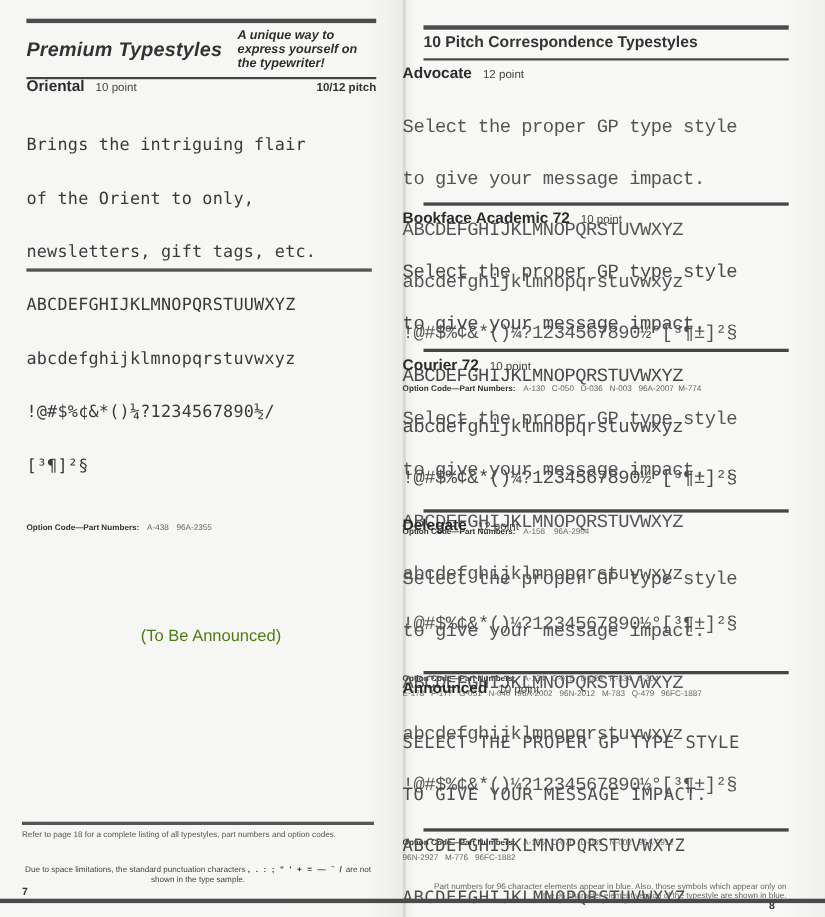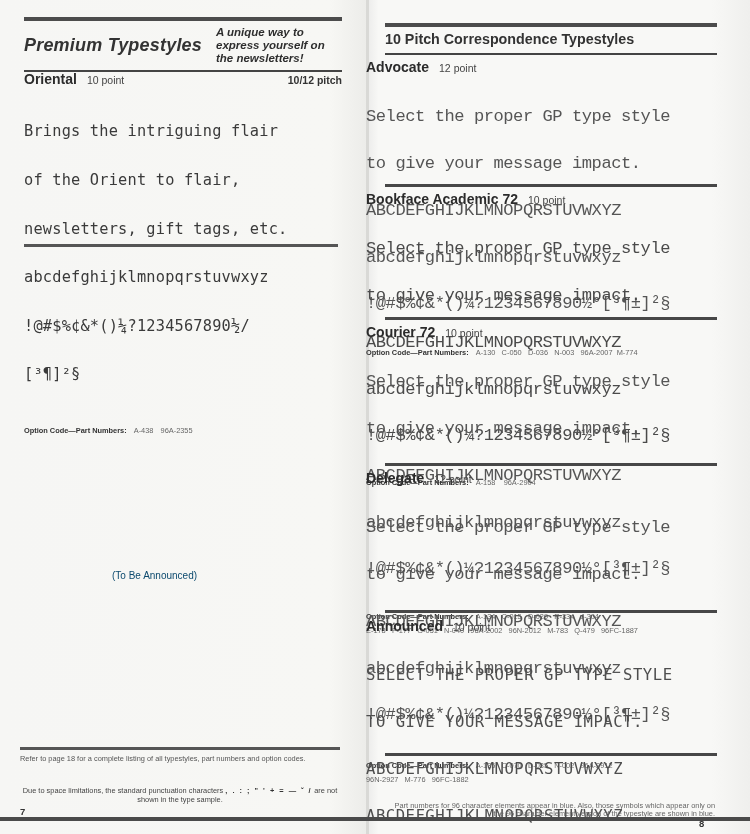--- a/index.html
+++ b/index.html
@@ -26,21 +26,21 @@
   .style-name { font-family: "Liberation Sans", sans-serif; font-weight: bold; font-size: 14px; color: #2b2b2b; }
   .style-size { font-family: "Liberation Sans", sans-serif; font-size: 10.5px; color: #444; margin-left: 6px; }
   .style-pitch { font-family: "Liberation Sans", sans-serif; font-weight: bold; font-size: 10.5px; color: #333; }
   .oriental-sample { font-family: "DejaVu Sans Mono", monospace; font-size: 15.3px; line-height: 16.2px; color: #3a3a3a; margin-top: 3px; white-space: pre; letter-spacing: 0.2px; }
   .part-line { font-family: "Liberation Sans", sans-serif; font-size: 7.4px; color: #555; line-height: 9px; }
   .part-line b { color: #333; }
   .part-num { color: #666; margin-left: 5px; }
   .oriental .part-line { margin-top: 11px; }
   .lp-rule3 { position: absolute; left: 24px; top: 244px; width: 314px; }
 
-  .tba { position: absolute; left: 112px; top: 570px; font-family: "Liberation Sans", sans-serif; font-size: 10px; color: #0c4a6e; }
+  .tba { position: absolute; left: 128px; top: 570px; font-family: "Liberation Sans", sans-serif; font-size: 15px; color: #4d7c0f; }
 
   .lp-rule4 { position: absolute; left: 20px; top: 747px; width: 320px; }
   .footnote { position: absolute; font-family: "Liberation Sans", sans-serif; font-size: 7.4px; line-height: 8.6px; color: #555; }
   .fn1 { left: 20px; top: 755px; width: 320px; }
   .fn2 { left: 20px; top: 787px; width: 320px; color: #444; text-align: center; }
   .punct { font-weight: bold; color: #333; letter-spacing: 1.5px; }
   .pageno { position: absolute; font-family: "Liberation Sans", sans-serif; font-weight: bold; font-size: 9.5px; color: #333; }
   .pn-left { left: 20px; top: 806px; }
   .pn-right { left: 699px; top: 818px; }
 
@@ -63,36 +63,37 @@
 <body>
 
 <div class="spread">
   <div class="page page-left"></div>
   <div class="page page-right"></div>
   <div class="gutter"></div>
 
   <div class="rule-thick lp-top-rule"></div>
   <div class="lp-header">
     <div class="lp-title">Premium Typestyles</div>
-    <div class="lp-tagline">A unique way to express yourself on the newsletters!</div>
+    <div class="lp-tagline">A unique way to express yourself on the typewriter!</div>
   </div>
   <div class="lp-rule2"></div>
 
   <div class="oriental">
     <div class="style-head">
       <div>
         <span class="style-name">Oriental</span>
         <span class="style-size">10 point</span>
       </div>
       <span class="style-pitch">10/12 pitch</span>
     </div>
     <div class="oriental-sample">
       <div>Brings the intriguing flair</div>
-      <div>of the Orient to flair,</div>
+      <div>of the Orient to only,</div>
       <div>newsletters, gift tags, etc.</div>
+      <div>ABCDEFGHIJKLMNOPQRSTUUWXYZ</div>
       <div>abcdefghijklmnopqrstuvwxyz</div>
       <div>!@#$%¢&amp;*()¼?1234567890½/</div>
       <div>[³¶]²§</div>
     </div>
     <div class="part-line">
       <b>Option Code—Part Numbers:</b>
       <span class="part-num">A-438</span>
       <span class="part-num">96A-2355</span>
     </div>
   </div>

